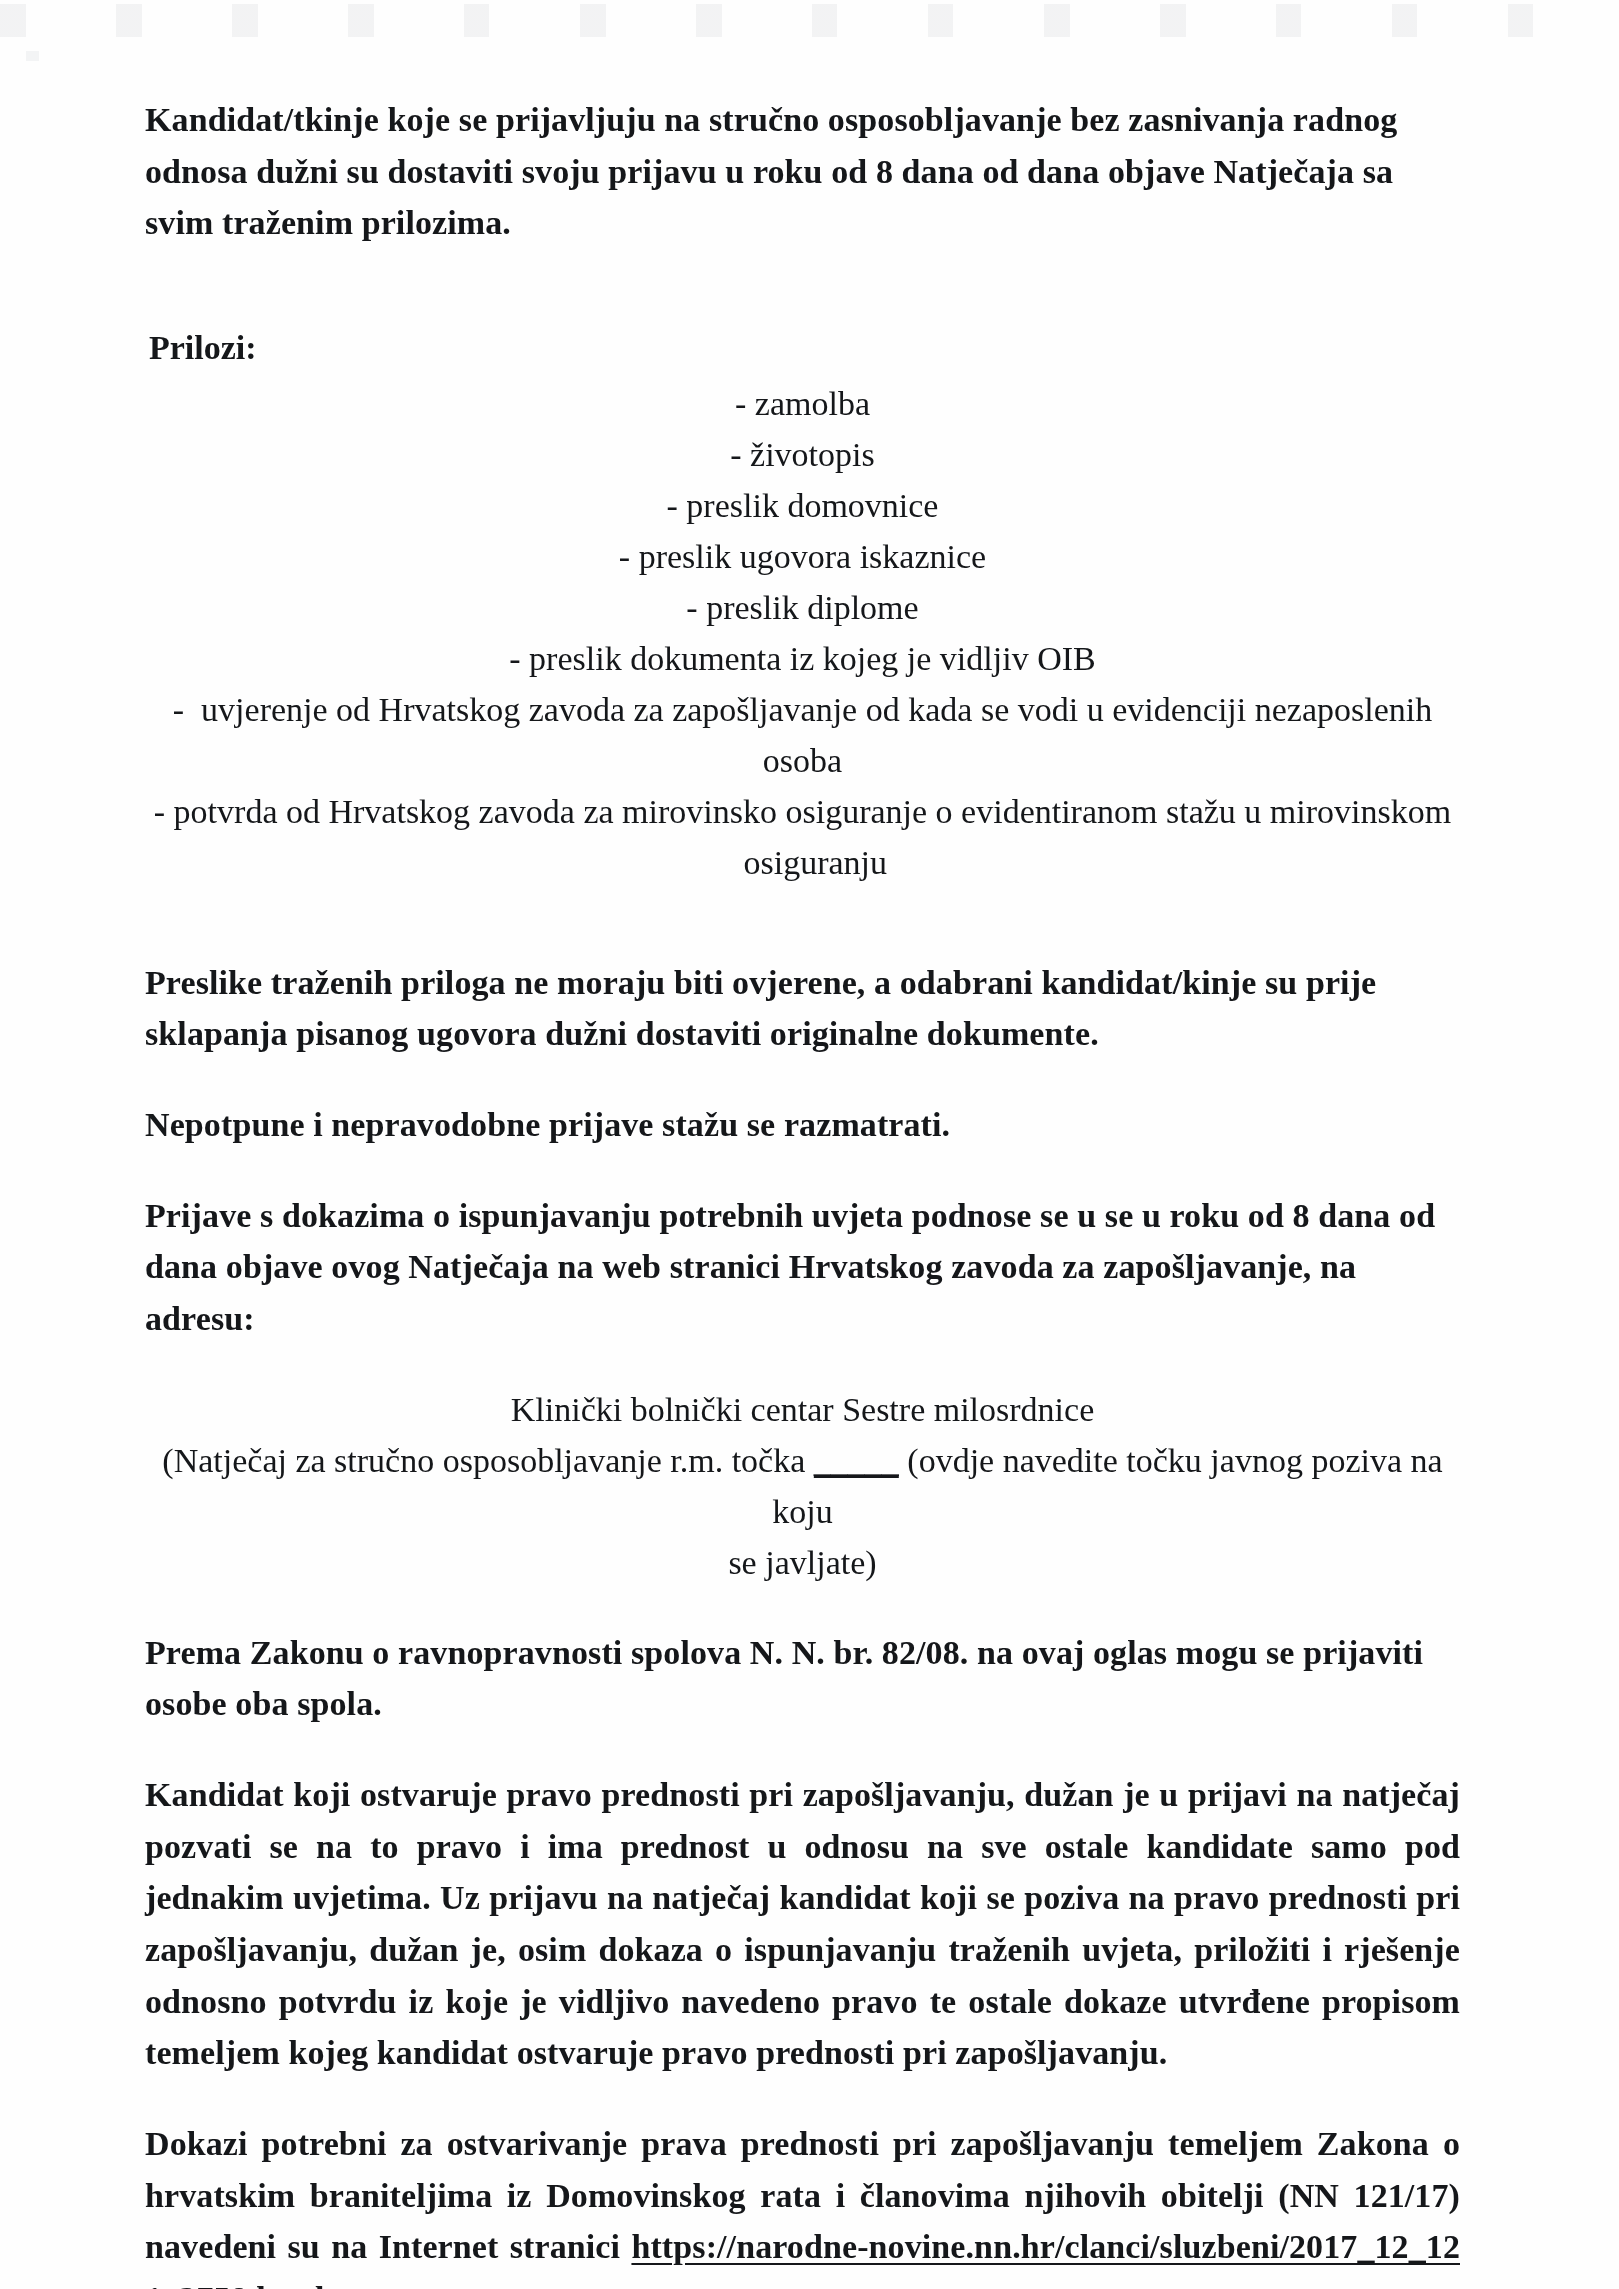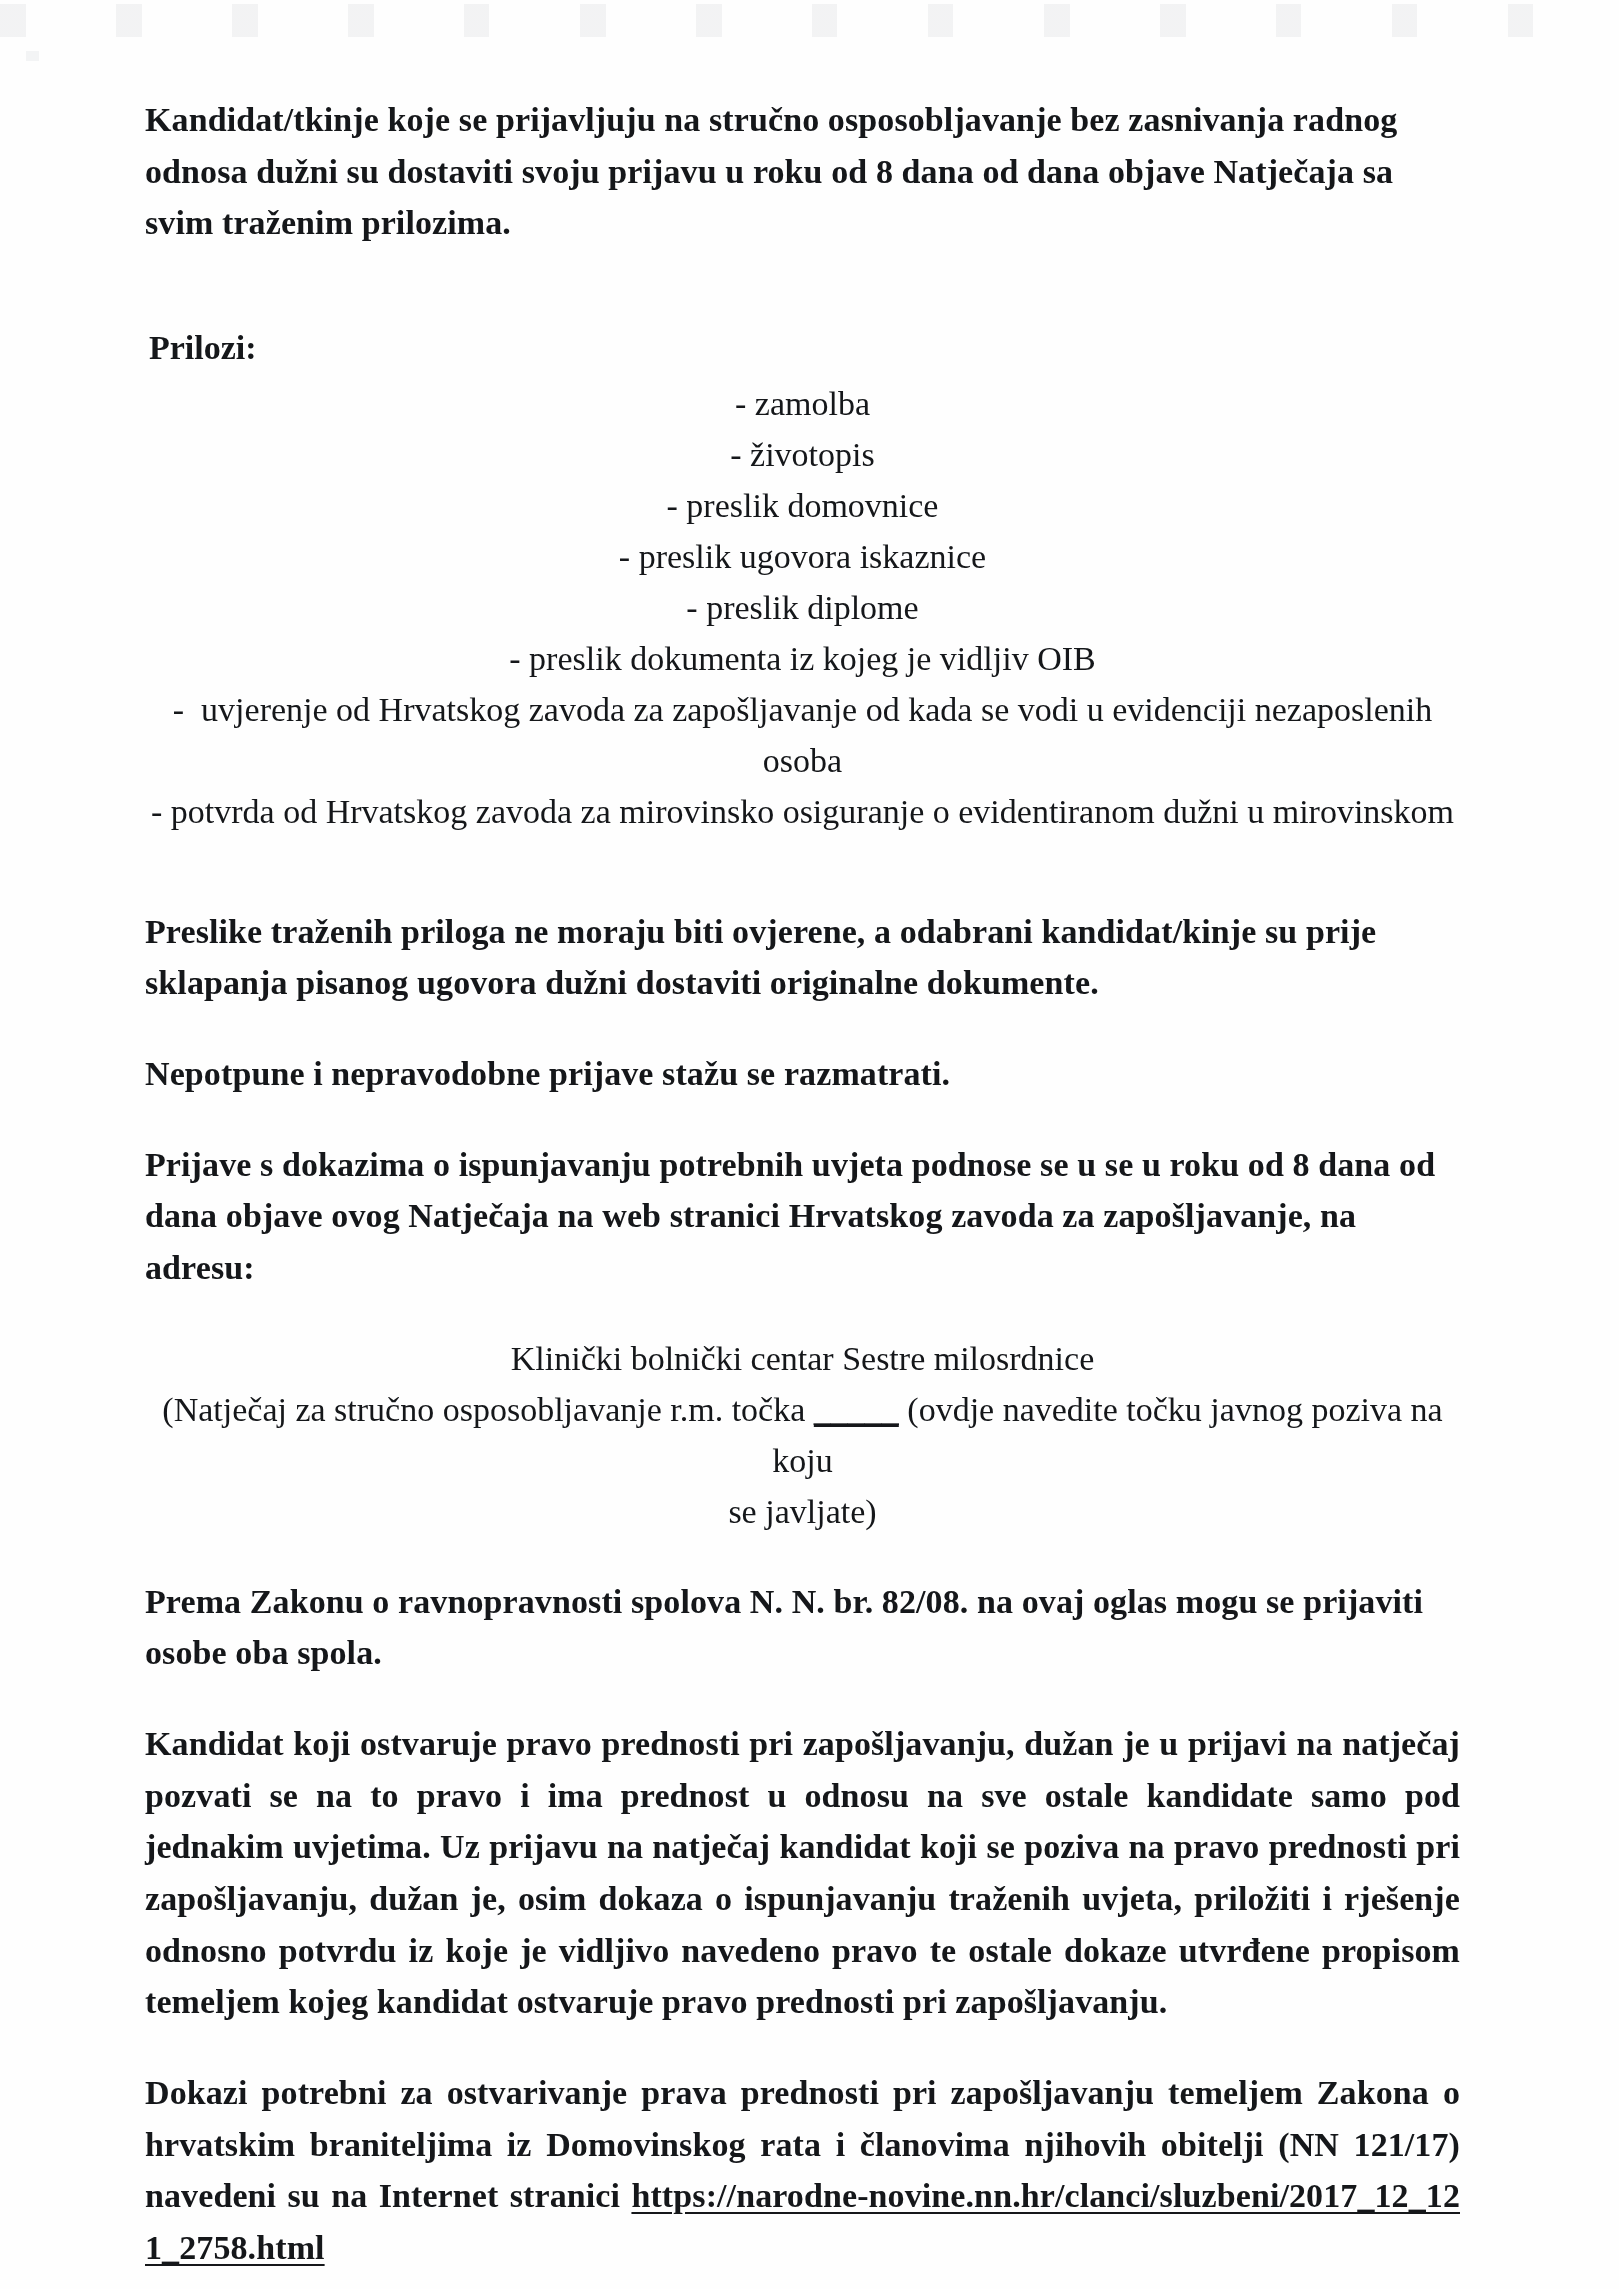--- a/index.html
+++ b/index.html
@@ -111,21 +111,22 @@
 
     <p class="heading">Prilozi:</p>
 
     <p class="listline">- zamolba</p>
     <p class="listline">- životopis</p>
     <p class="listline">- preslik domovnice</p>
     <p class="listline">- preslik ugovora iskaznice</p>
     <p class="listline">- preslik diplome</p>
     <p class="listline">- preslik dokumenta iz kojeg je vidljiv OIB</p>
     <p class="listline">-  uvjerenje od Hrvatskog zavoda za zapošljavanje od kada se vodi u evidenciji nezaposlenih osoba</p>
-    <p class="listline">- potvrda od Hrvatskog zavoda za mirovinsko osiguranje o evidentiranom dužni u mirovinskom</p>
+    <p class="listline">- potvrda od Hrvatskog zavoda za mirovinsko osiguranje o evidentiranom stažu u mirovinskom</p>
+    <p class="listline indent">osiguranju</p>
 
     <div class="gap-xl"></div>
 
     <p class="para">Preslike traženih priloga ne moraju biti ovjerene, a odabrani kandidat/kinje su prije sklapanja pisanog ugovora dužni dostaviti originalne dokumente.</p>
 
     <div class="gap-md"></div>
 
     <p class="para">Nepotpune i nepravodobne prijave stažu se razmatrati.</p>
 
     <div class="gap-md"></div>

